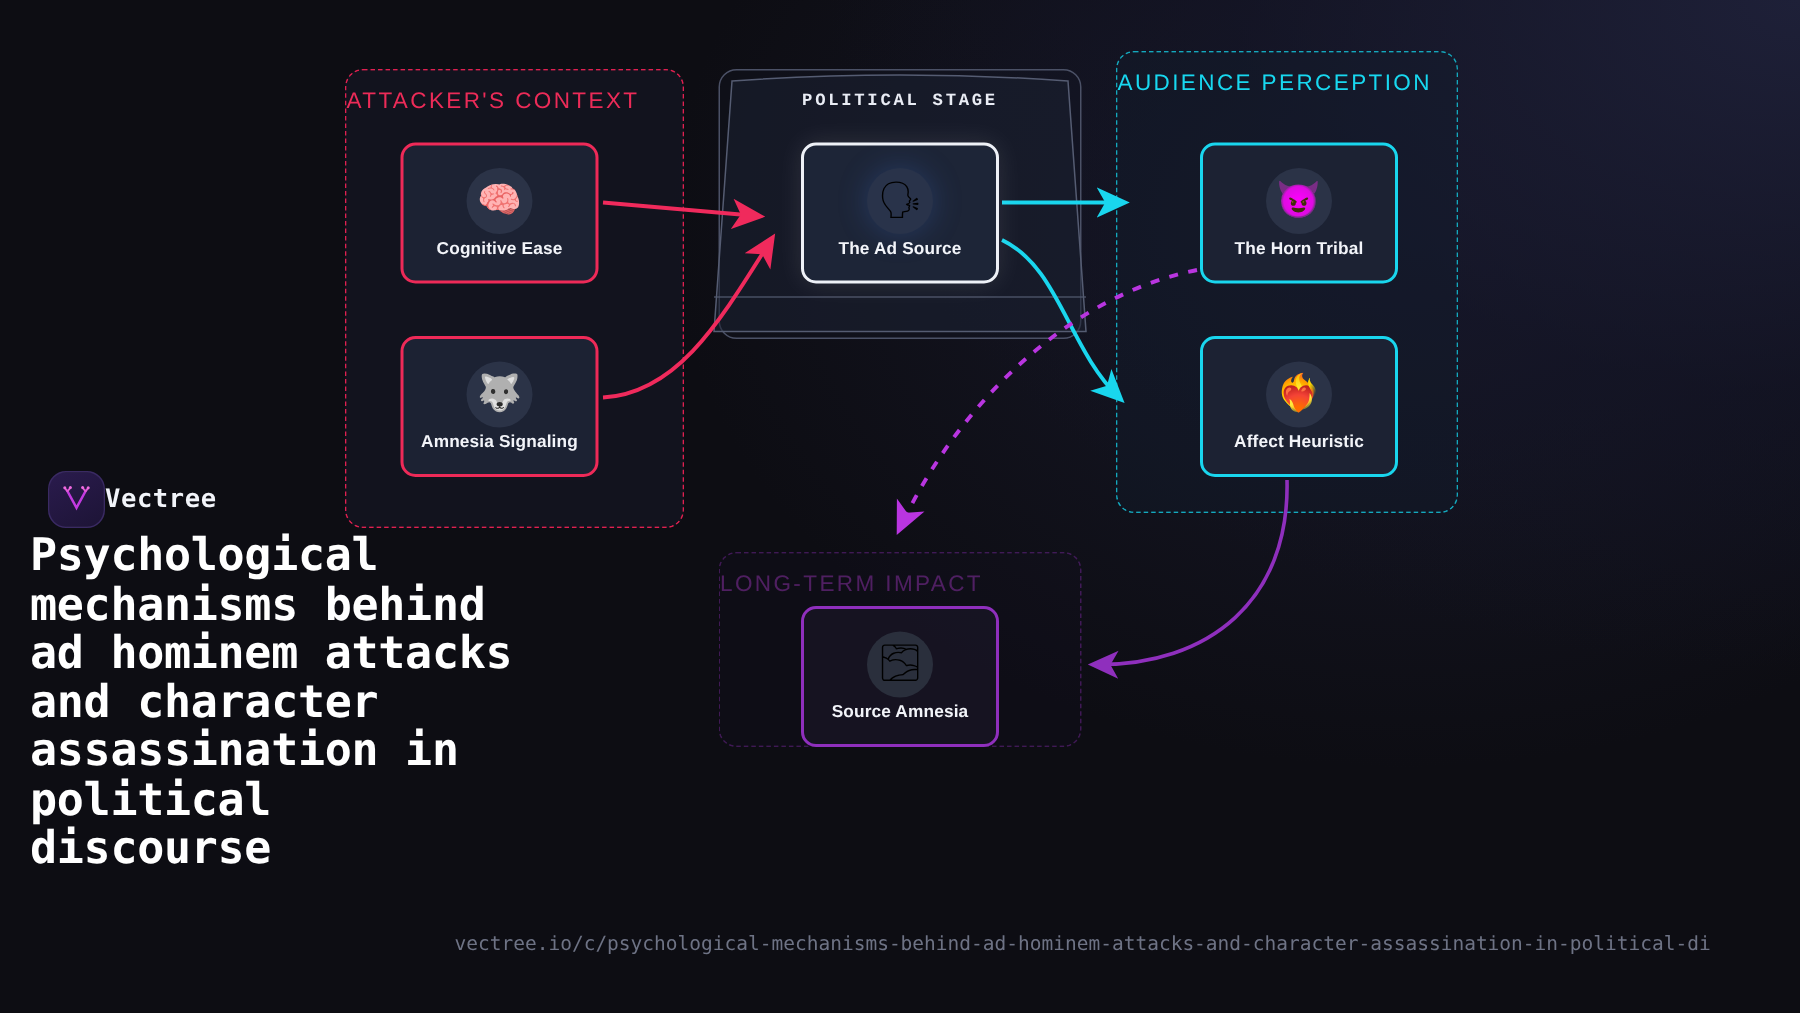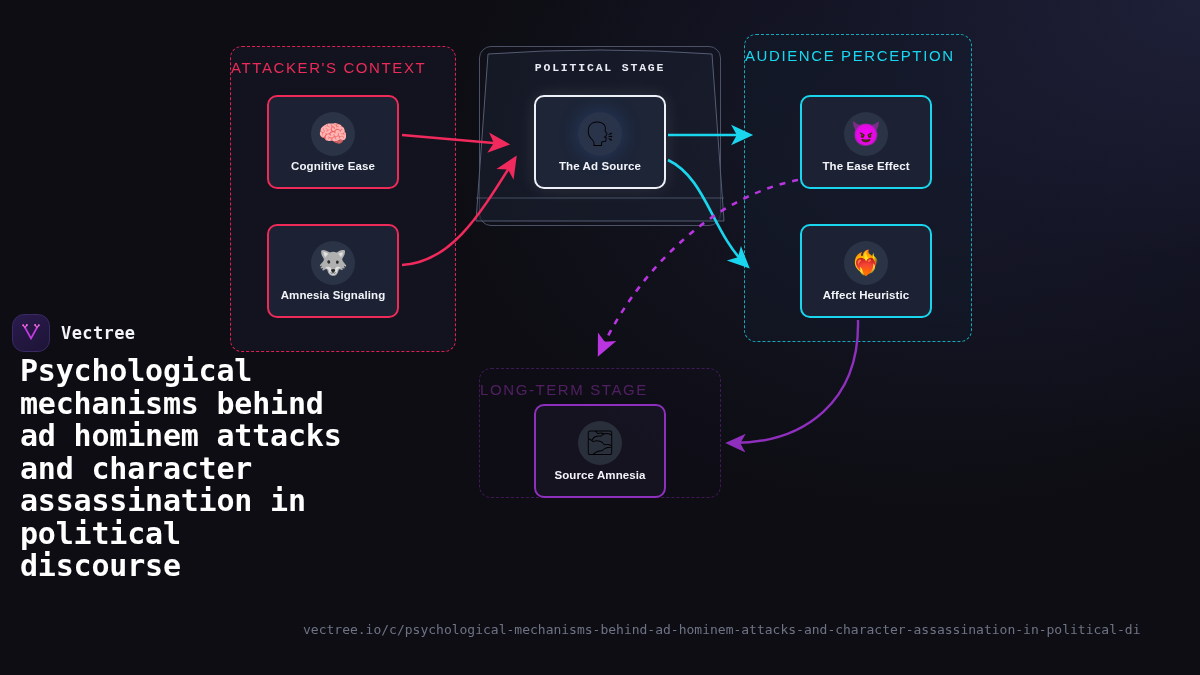--- a/index.html
+++ b/index.html
@@ -88,21 +88,21 @@
   .n-ad .ic { background:#29334a; box-shadow:0 0 20px rgba(64,110,200,0.30); }
   .n-horn { left:800px; top:95px;  border-color:#19d6ee; }
   .n-aff  { left:800px; top:224px; border-color:#19d6ee; }
   .n-src  { left:534px; top:404px; border-color:#8f2fbd; background:rgba(30,26,44,0.55); }
   .n-src .ic { background:#2a2f3c; }
 
   
   #wires { position:absolute; left:0; top:0; width:1200px; height:675px; pointer-events:none; }
 
   
-  .brand { position:absolute; left:12px; top:314px; display:flex; align-items:center; gap:11px; }
+  .brand { position:absolute; left:32px; top:314px; display:flex; align-items:center; }
   .brand-mark {
     width:38px; height:38px; border-radius:12px;
     background:linear-gradient(150deg,#2a1b4d 0%,#1d1436 100%);
     border:1px solid #3a2a63;
     display:flex; align-items:center; justify-content:center;
   }
   .brand-name {
     font-family:"DejaVu Sans Mono","Liberation Mono",monospace;
     font-size:17px; font-weight:700; color:#f2f4fa; letter-spacing:0.4px;
   }
@@ -125,21 +125,21 @@
 
   <div class="group grp-attacker">
     <div class="group-label">ATTACKER'S CONTEXT</div>
   </div>
 
   <div class="group grp-audience">
     <div class="group-label">AUDIENCE PERCEPTION</div>
   </div>
 
   <div class="group grp-impact">
-    <div class="group-label">LONG-TERM STAGE</div>
+    <div class="group-label">LONG-TERM IMPACT</div>
   </div>
 
   <div class="stage-outer"></div>
   <svg class="stage-trap" viewBox="0 0 260 182">
     <path d="M18 8 Q130 0 242 8 L254 175 L6 175 Z" fill="rgba(28,33,50,0.55)" stroke="#555c72" stroke-width="1"></path>
     <line x1="6" y1="152" x2="254" y2="152" stroke="#555c72" stroke-width="1" opacity="0.8"></line>
   </svg>
   <div class="stage-label">POLITICAL STAGE</div>
 
   <svg id="wires" viewBox="0 0 1200 675">
@@ -181,21 +181,21 @@
     <span class="lbl">Amnesia Signaling</span>
   </div>
 
   <div class="node n-ad">
     <span class="ic">🗣</span>
     <span class="lbl">The Ad Source</span>
   </div>
 
   <div class="node n-horn">
     <span class="ic">😈</span>
-    <span class="lbl">The Ease Effect</span>
+    <span class="lbl">The Horn Tribal</span>
   </div>
 
   <div class="node n-aff">
     <span class="ic">❤️‍🔥</span>
     <span class="lbl">Affect Heuristic</span>
   </div>
 
   <div class="node n-src">
     <span class="ic">🌫</span>
     <span class="lbl">Source Amnesia</span>

